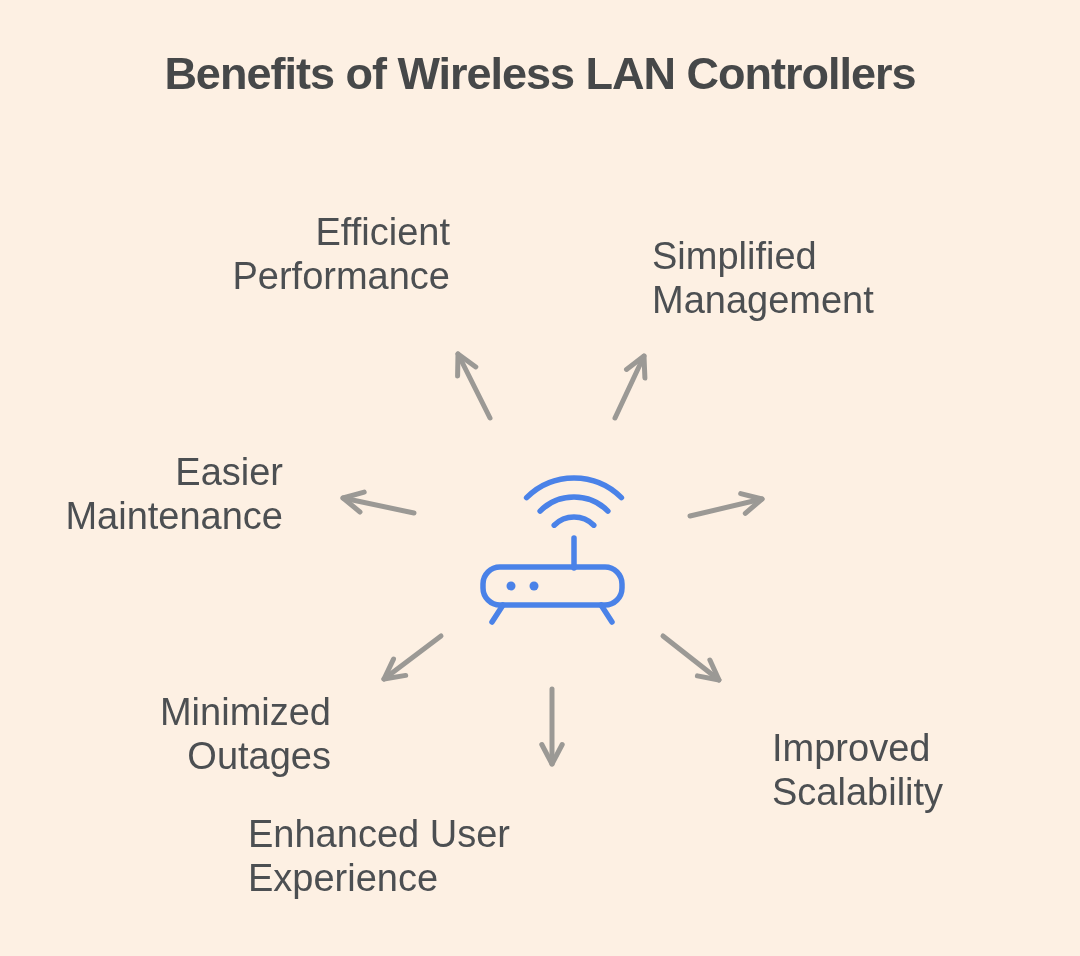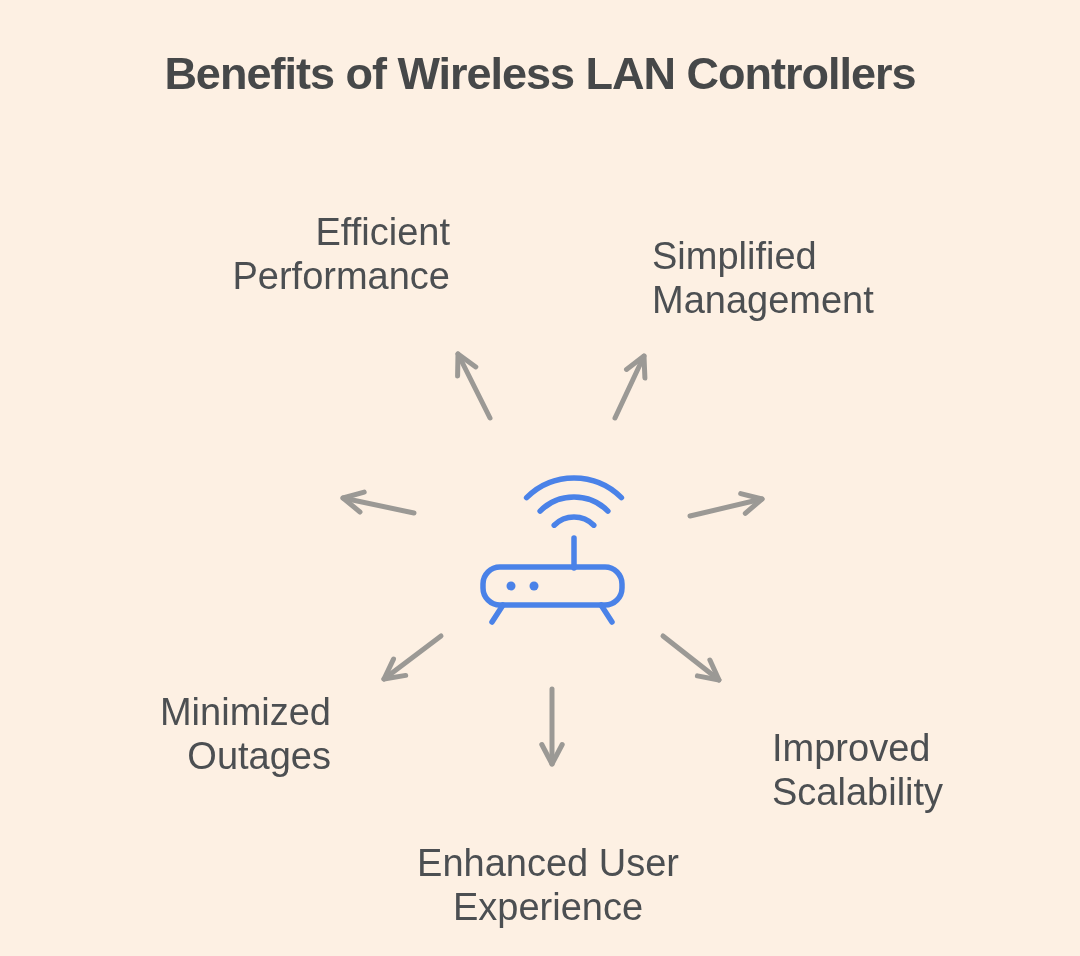--- a/index.html
+++ b/index.html
@@ -32,21 +32,21 @@
   }
   .benefit-label{
     position:absolute;
     font-size:38px;
     line-height:44px;
     color:var(--label);
     white-space:pre-line;
   }
   .align-right{text-align:right;}
   .align-left{text-align:left;}
-  .align-center{text-align:center;margin-top:29px;}
+  .align-center{text-align:left;}
   .layer{
     position:absolute;
     inset:0;
     width:1080px;
     height:956px;
   }
   .icon-stroke{
     fill:none;
     stroke:var(--icon);
     stroke-width:5.5;
@@ -70,20 +70,22 @@
 <div class="canvas">
 
   <h1 class="title">Benefits of Wireless LAN Controllers</h1>
 
   <div class="benefit-label align-right" style="top:210px; right:630px;">Efficient
 Performance</div>
 
   <div class="benefit-label align-left" style="top:210px; left:652px;margin-top:24px;">Simplified
 Management</div>
 
+  <div class="benefit-label align-right" style="top:450px; right:797px;">Easier
+Maintenance</div>
 
 
   <div class="benefit-label align-right" style="top:690px; right:749px;">Minimized
 Outages</div>
 
   <div class="benefit-label align-left" style="top:690px; left:772px;margin-top:36px;">Improved
 Scalability</div>
 
   <div class="benefit-label align-center" style="top:812px; left:248px; width:600px;">Enhanced User
 Experience</div>

